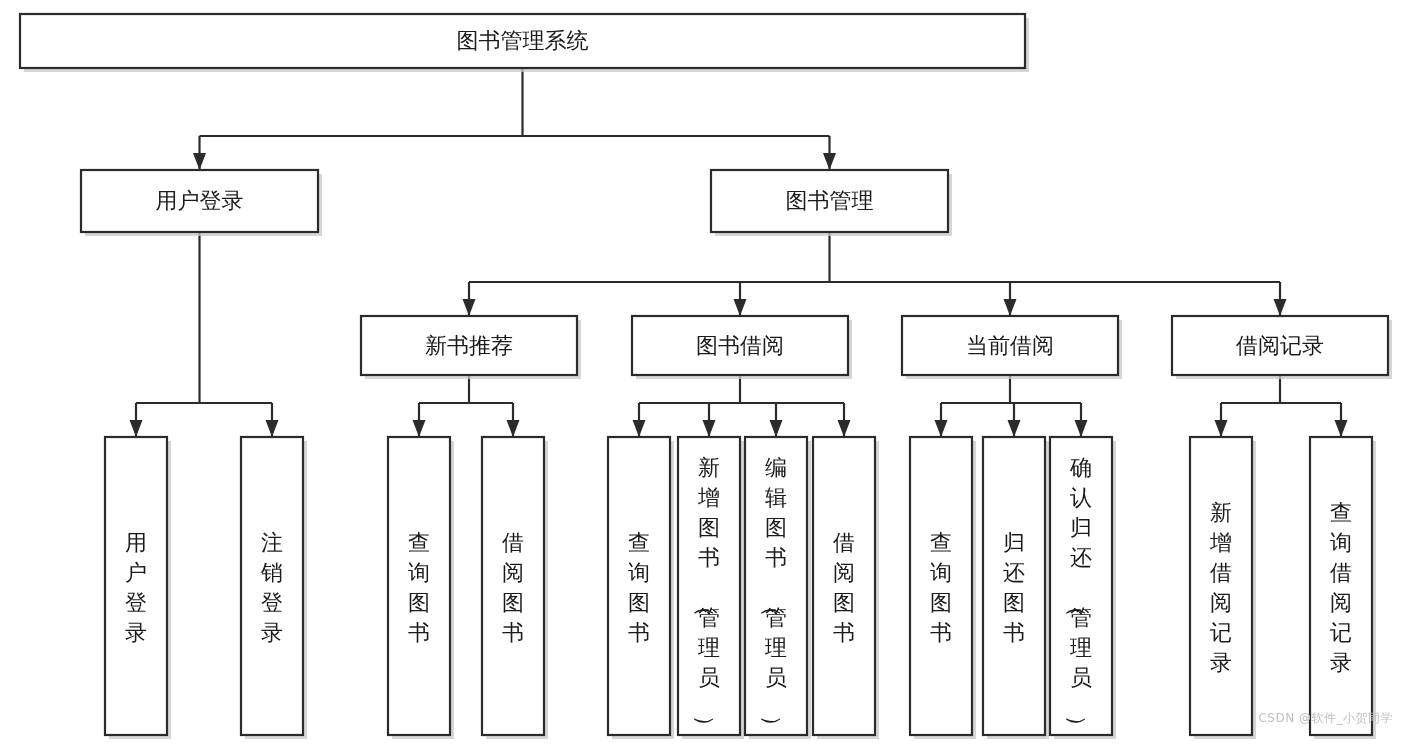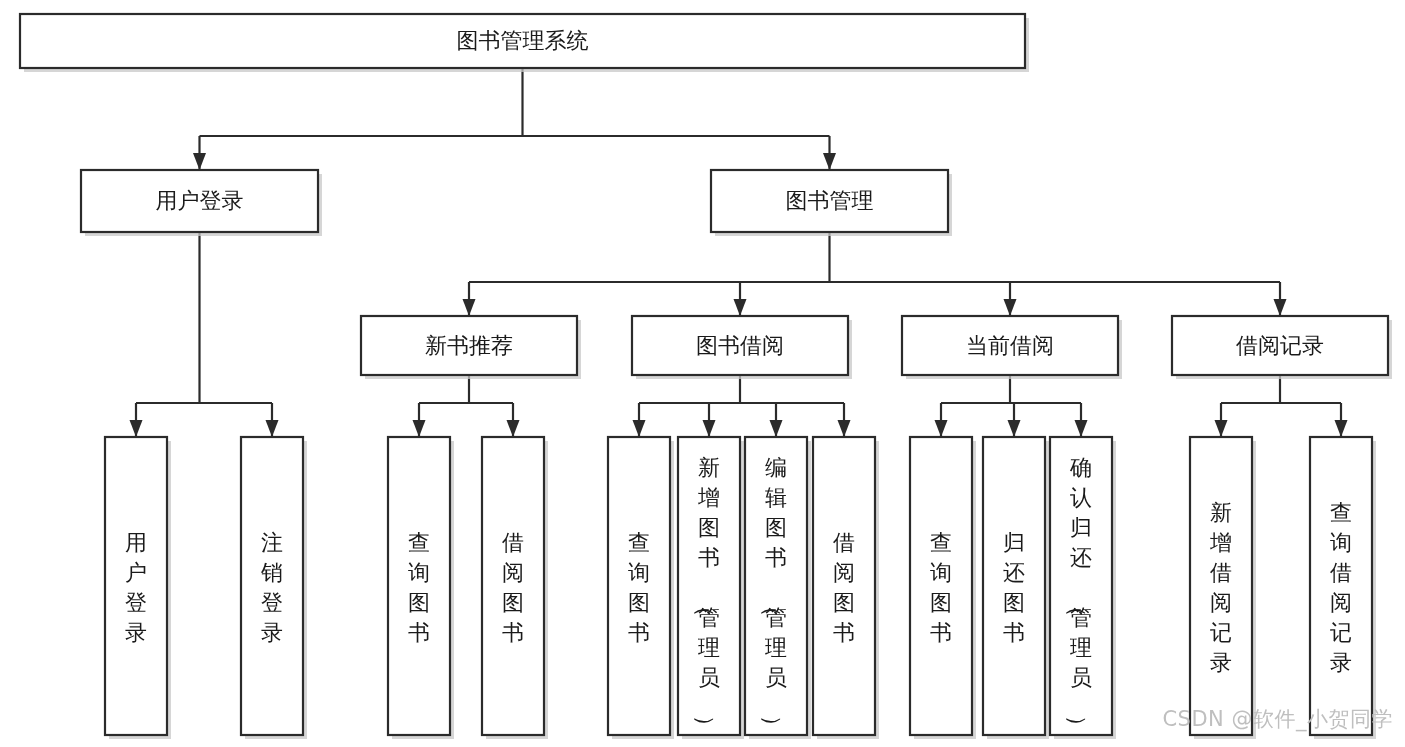--- a/index.html
+++ b/index.html
@@ -53,23 +53,23 @@
   }
   text.node-label-v {
     fill: #1a1a1a;
     font-family: "DejaVu Sans", "Liberation Sans", sans-serif;
     font-size: 22px;
     text-anchor: middle;
   }
   .watermark {
     position: absolute;
     right: 12px;
-    bottom: 14px;
-    font-family: "DejaVu Sans", "Liberation Sans", sans-serif;
-    font-size: 21px;
+    bottom: 20px;
+    font-family: "DejaVu Sans", "Liberation Sans", sans-serif;
+    font-size: 12px;
     color: #bfbfbf;
     letter-spacing: 0.5px;
     white-space: nowrap;
     pointer-events: none;
   }
 </style>
 </head>
 <body>
 
 <div id="canvas">

